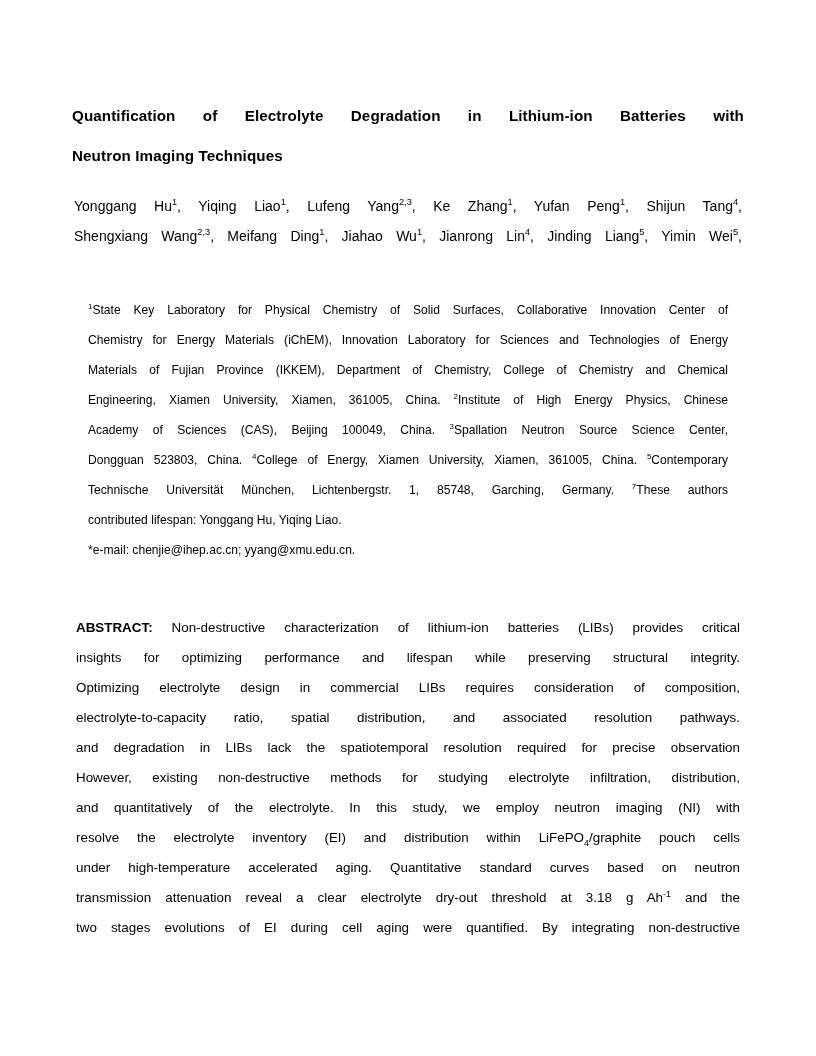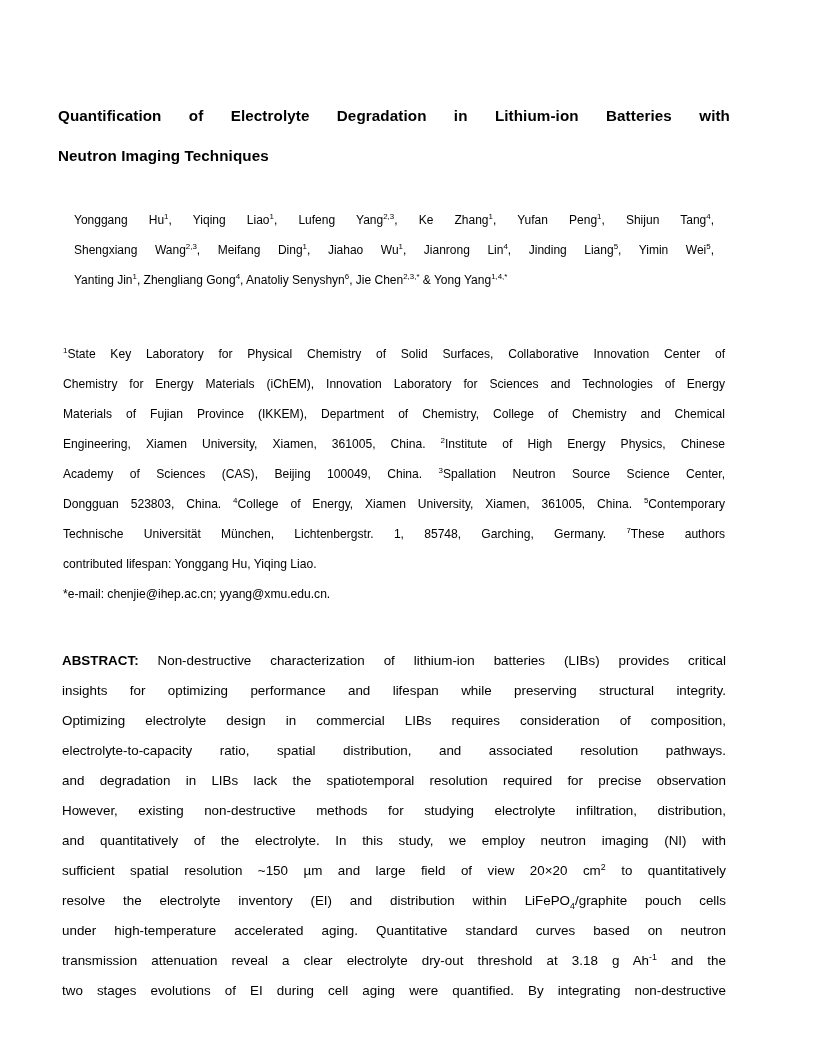--- a/index.html
+++ b/index.html
@@ -16,21 +16,21 @@
   }
   .page {
     position: relative;
     width: 816px;
     height: 1056px;
     background: #ffffff;
     box-sizing: border-box;
   }
   .content {
     position: absolute;
-    left: 58px;
+    left: 72px;
     top: 0;
     width: 672px;
   }
 
   
   .title {
     font-size: 15.2px;
     font-weight: bold;
     line-height: 40px;
     text-align: justify;
@@ -43,38 +43,38 @@
     display: block;
     text-align: justify;
     text-align-last: justify;
   }
   .title .ln.last {
     text-align-last: left;
   }
 
   
   .authors {
-    margin: 16px;
+    margin: 2px;
     padding-top: 13px;
-    font-size: 12px;
+    font-size: 14px;
     line-height: 30px;
   }
   .authors .ln {
     display: block;
     text-align: justify;
     text-align-last: justify;
     white-space: normal;
   }
   .authors .ln.last {
     text-align-last: left;
   }
 
   
   .affil {
-    margin: 5px;
+    margin: 16px;
     padding-top: 28px;
     font-size: 12.1px;
     line-height: 30px;
   }
   .affil .ln {
     display: block;
     text-align: justify;
     text-align-last: justify;
   }
   .affil-note, .email-line {
@@ -121,21 +121,20 @@
   <div class="content">
 
     <h1 class="title">
       <span class="ln">Quantification of Electrolyte Degradation in Lithium-ion Batteries with</span>
       <span class="ln last">Neutron Imaging Techniques</span>
     </h1>
 
     <div class="authors">
       <span class="ln">Yonggang Hu<sup>1</sup>, Yiqing Liao<sup>1</sup>, Lufeng Yang<sup>2,3</sup>, Ke Zhang<sup>1</sup>, Yufan Peng<sup>1</sup>, Shijun Tang<sup>4</sup>,</span>
       <span class="ln">Shengxiang Wang<sup>2,3</sup>, Meifang Ding<sup>1</sup>, Jiahao Wu<sup>1</sup>, Jianrong Lin<sup>4</sup>, Jinding Liang<sup>5</sup>, Yimin Wei<sup>5</sup>,</span>
-      <span class="ln last">Yanting Jin<sup>1</sup>, Zhengliang Gong<sup>4</sup>, Anatoliy Senyshyn<sup>6</sup>, Jie Chen<sup>2,3,*</sup> &amp; Yong Yang<sup>1,4,*</sup></span>
     </div>
 
     <div class="affil">
       <span class="ln"><sup>1</sup>State Key Laboratory for Physical Chemistry of Solid Surfaces, Collaborative Innovation Center of</span>
       <span class="ln">Chemistry for Energy Materials (iChEM), Innovation Laboratory for Sciences and Technologies of Energy</span>
       <span class="ln">Materials of Fujian Province (IKKEM), Department of Chemistry, College of Chemistry and Chemical</span>
       <span class="ln">Engineering, Xiamen University, Xiamen, 361005, China. <sup>2</sup>Institute of High Energy Physics, Chinese</span>
       <span class="ln">Academy of Sciences (CAS), Beijing 100049, China. <sup>3</sup>Spallation Neutron Source Science Center,</span>
       <span class="ln">Dongguan 523803, China. <sup>4</sup>College of Energy, Xiamen University, Xiamen, 361005, China. <sup>5</sup>Contemporary</span>
       <span class="ln">Technische Universität München, Lichtenbergstr. 1, 85748, Garching, Germany. <sup>7</sup>These authors</span>
@@ -144,21 +143,20 @@
     </div>
 
     <div class="abstract">
       <span class="ln"><b class="lead">ABSTRACT:</b> Non-destructive characterization of lithium-ion batteries (LIBs) provides critical</span>
       <span class="ln">insights for optimizing performance and lifespan while preserving structural integrity.</span>
       <span class="ln">Optimizing electrolyte design in commercial LIBs requires consideration of composition,</span>
       <span class="ln">electrolyte-to-capacity ratio, spatial distribution, and associated resolution pathways.</span>
       <span class="ln">and degradation in LIBs lack the spatiotemporal resolution required for precise observation</span>
       <span class="ln">However, existing non-destructive methods for studying electrolyte infiltration, distribution,</span>
       <span class="ln">and quantitatively of the electrolyte. In this study, we employ neutron imaging (NI) with</span>
-      <span class="ln">sufficient spatial resolution ~150 µm and large field of view 20×20 cm<sup>2</sup> to quantitatively</span>
       <span class="ln">resolve the electrolyte inventory (EI) and distribution within LiFePO<sub>4</sub>/graphite pouch cells</span>
       <span class="ln">under high-temperature accelerated aging. Quantitative standard curves based on neutron</span>
       <span class="ln">transmission attenuation reveal a clear electrolyte dry-out threshold at 3.18 g Ah<sup>-1</sup> and the</span>
       <span class="ln last">two stages evolutions of EI during cell aging were quantified. By integrating non-destructive</span>
     </div>
 
   </div>
 </div>
 
 </body></html>

